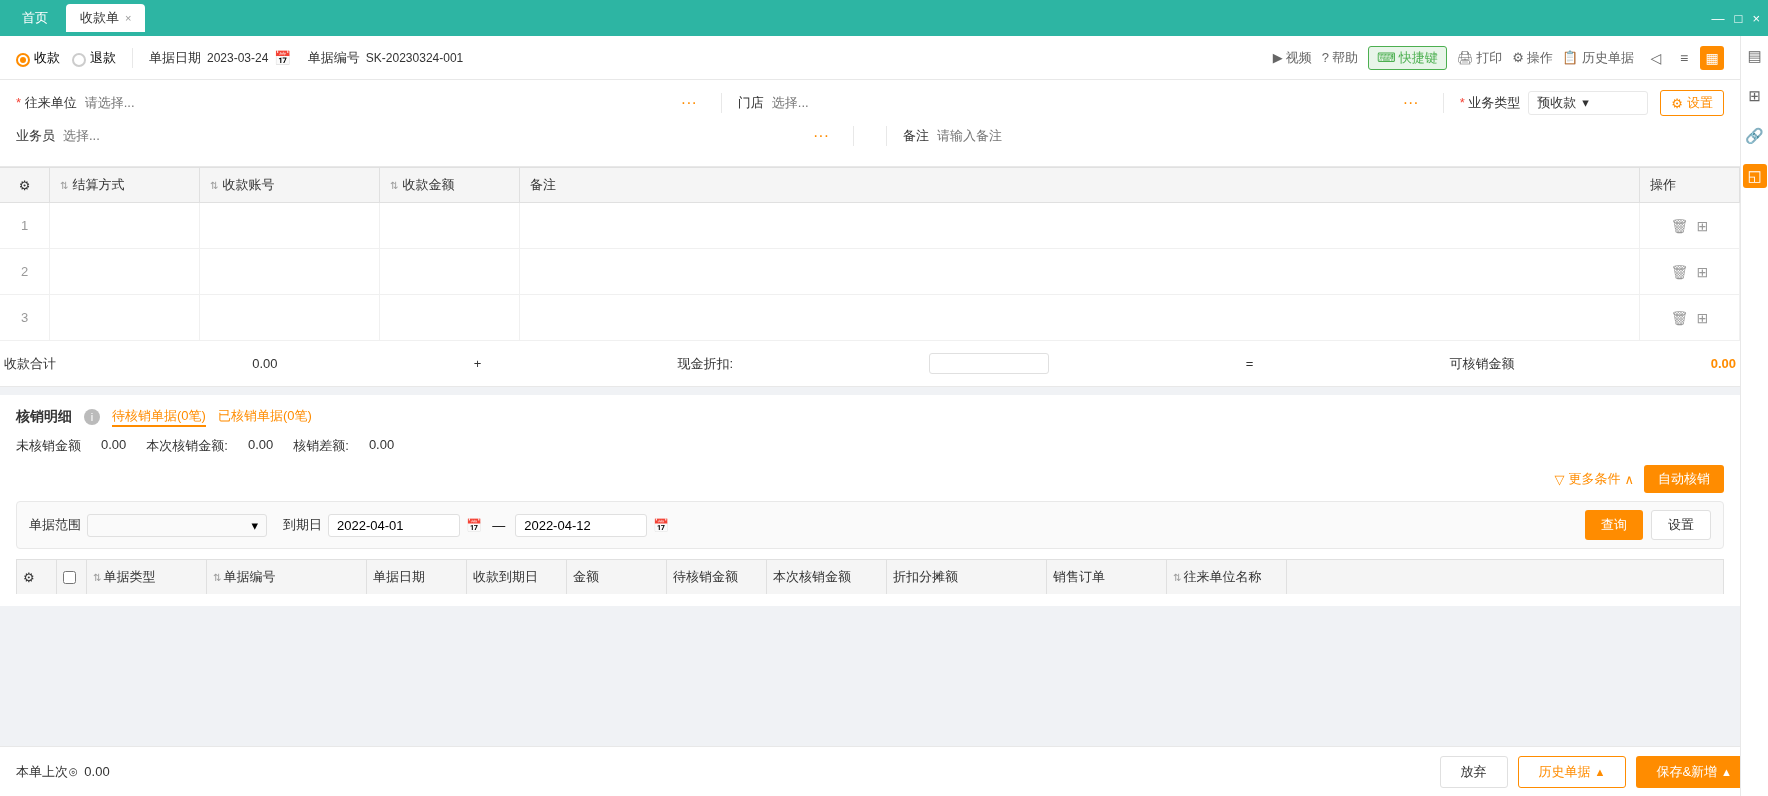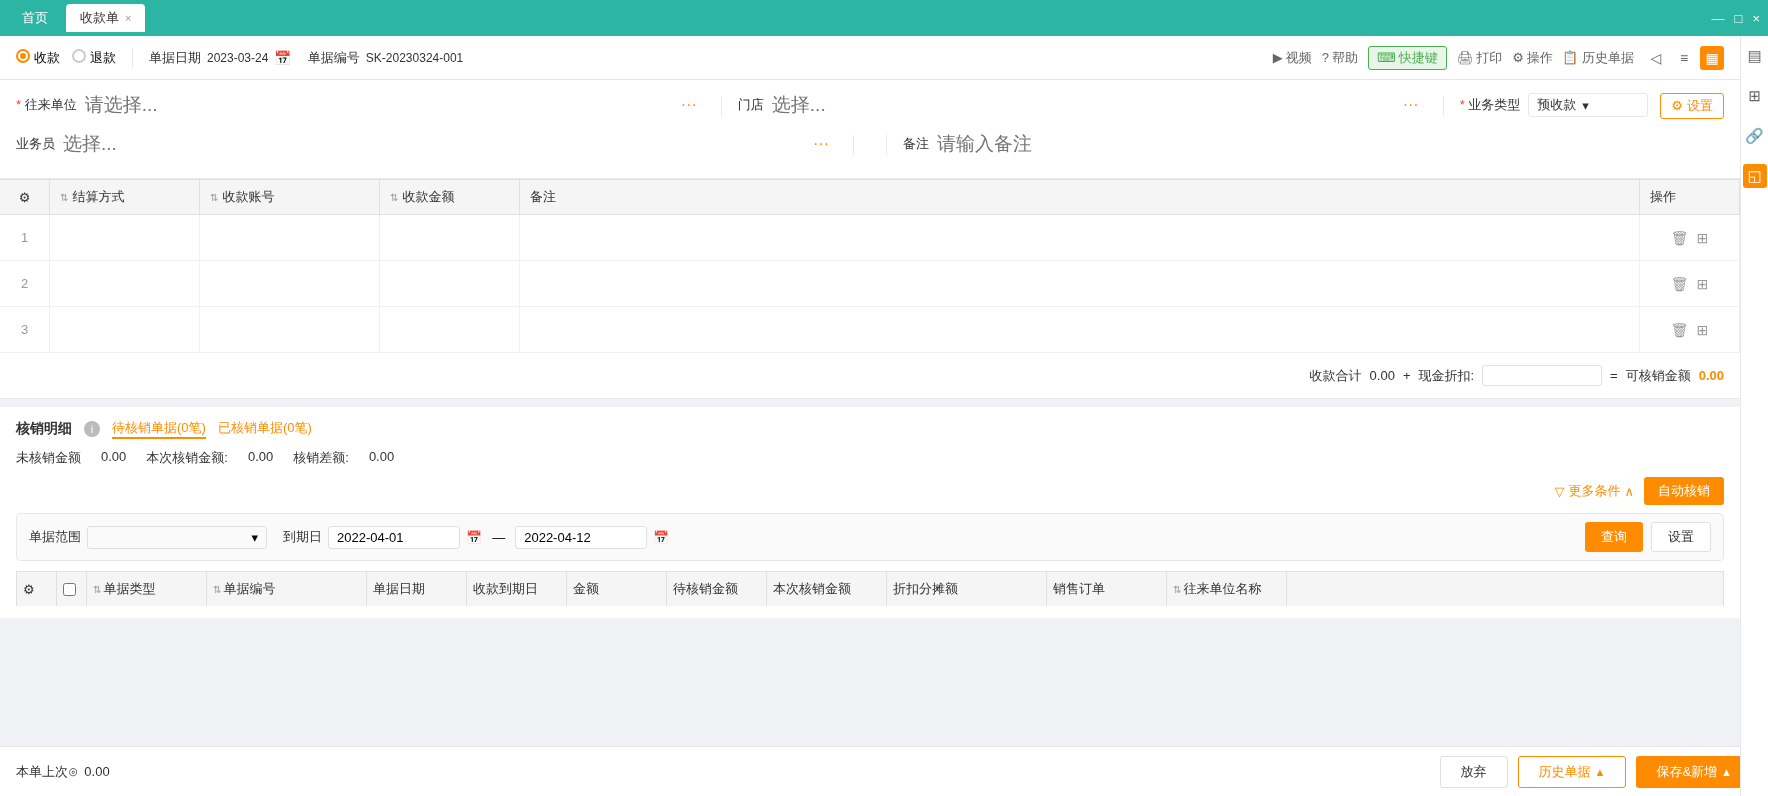--- a/index.html
+++ b/index.html
@@ -52,21 +52,21 @@
     .toolbar {
       background: #fff;
       border-bottom: 1px solid #e8e8e8;
       padding: 0 16px;
       height: 44px;
       display: flex;
       align-items: center;
       gap: 16px;
     }
     .radio-group { display: flex; gap: 12px; align-items: center; }
-    .radio-item { display: flex; align-items: flex-start; gap: 4px; cursor: pointer; }
+    .radio-item { display: flex; align-items: flex-end; gap: 4px; cursor: pointer; }
     .radio-dot {
       width: 14px; height: 14px; border-radius: 50%;
       border: 2px solid #ccc;
       display: flex; align-items: center; justify-content: center;
     }
     .radio-dot.checked { border-color: #ff8c00; }
     .radio-dot.checked::after {
       content: ''; width: 6px; height: 6px; border-radius: 50%; background: #ff8c00;
     }
     .toolbar-field { display: flex; align-items: center; gap: 6px; font-size: 13px; color: #333; }
@@ -94,21 +94,21 @@
       border-bottom: 1px solid #e8e8e8;
     }
     .form-row { display: flex; align-items: center; gap: 0; margin-bottom: 8px; }
     .form-field {
       display: flex; align-items: center; flex: 1; gap: 6px;
       border-bottom: 1px solid transparent;
     }
     .form-field-label { color: #333; white-space: nowrap; font-size: 13px; }
     .form-field-label.required::before { content: '* '; color: #f44336; }
     .form-field-input {
-      flex: 1; border: none; outline: none; font-size: 19px; color: #999;
+      flex: 1; border: none; outline: none; font-size: 13px; color: #999;
       padding: 4px 2px; background: transparent;
     }
     .form-field-dots { color: #ff8c00; cursor: pointer; font-size: 16px; margin-right: 8px; }
     .form-separator { width: 1px; height: 20px; background: #e8e8e8; margin: 0 16px; }
     .business-type-select {
       display: flex; align-items: center; gap: 6px;
       border: 1px solid #e8e8e8; border-radius: 3px; padding: 2px 8px;
       cursor: pointer; color: #333; min-width: 120px;
     }
     .settings-btn {
@@ -145,23 +145,23 @@
     .td.actions { gap: 8px; justify-content: center; }
     .action-icon { color: #999; cursor: pointer; font-size: 14px; }
     .settings-col {
       display: flex; align-items: center; justify-content: center;
       padding: 8px;
     }
 
     
     .summary-row {
       background: #fff;
-      padding: 12px 16px;
+      padding: 12px 4px;
       display: flex;
-      justify-content: flex-end;
+      justify-content: space-between;
       align-items: center;
       gap: 8px;
       border-bottom: 1px solid #e8e8e8;
       color: #333;
       font-size: 13px;
     }
     .summary-input {
       border: 1px solid #e0e0e0; padding: 2px 6px; width: 120px;
       border-radius: 3px; font-size: 13px;
     }

